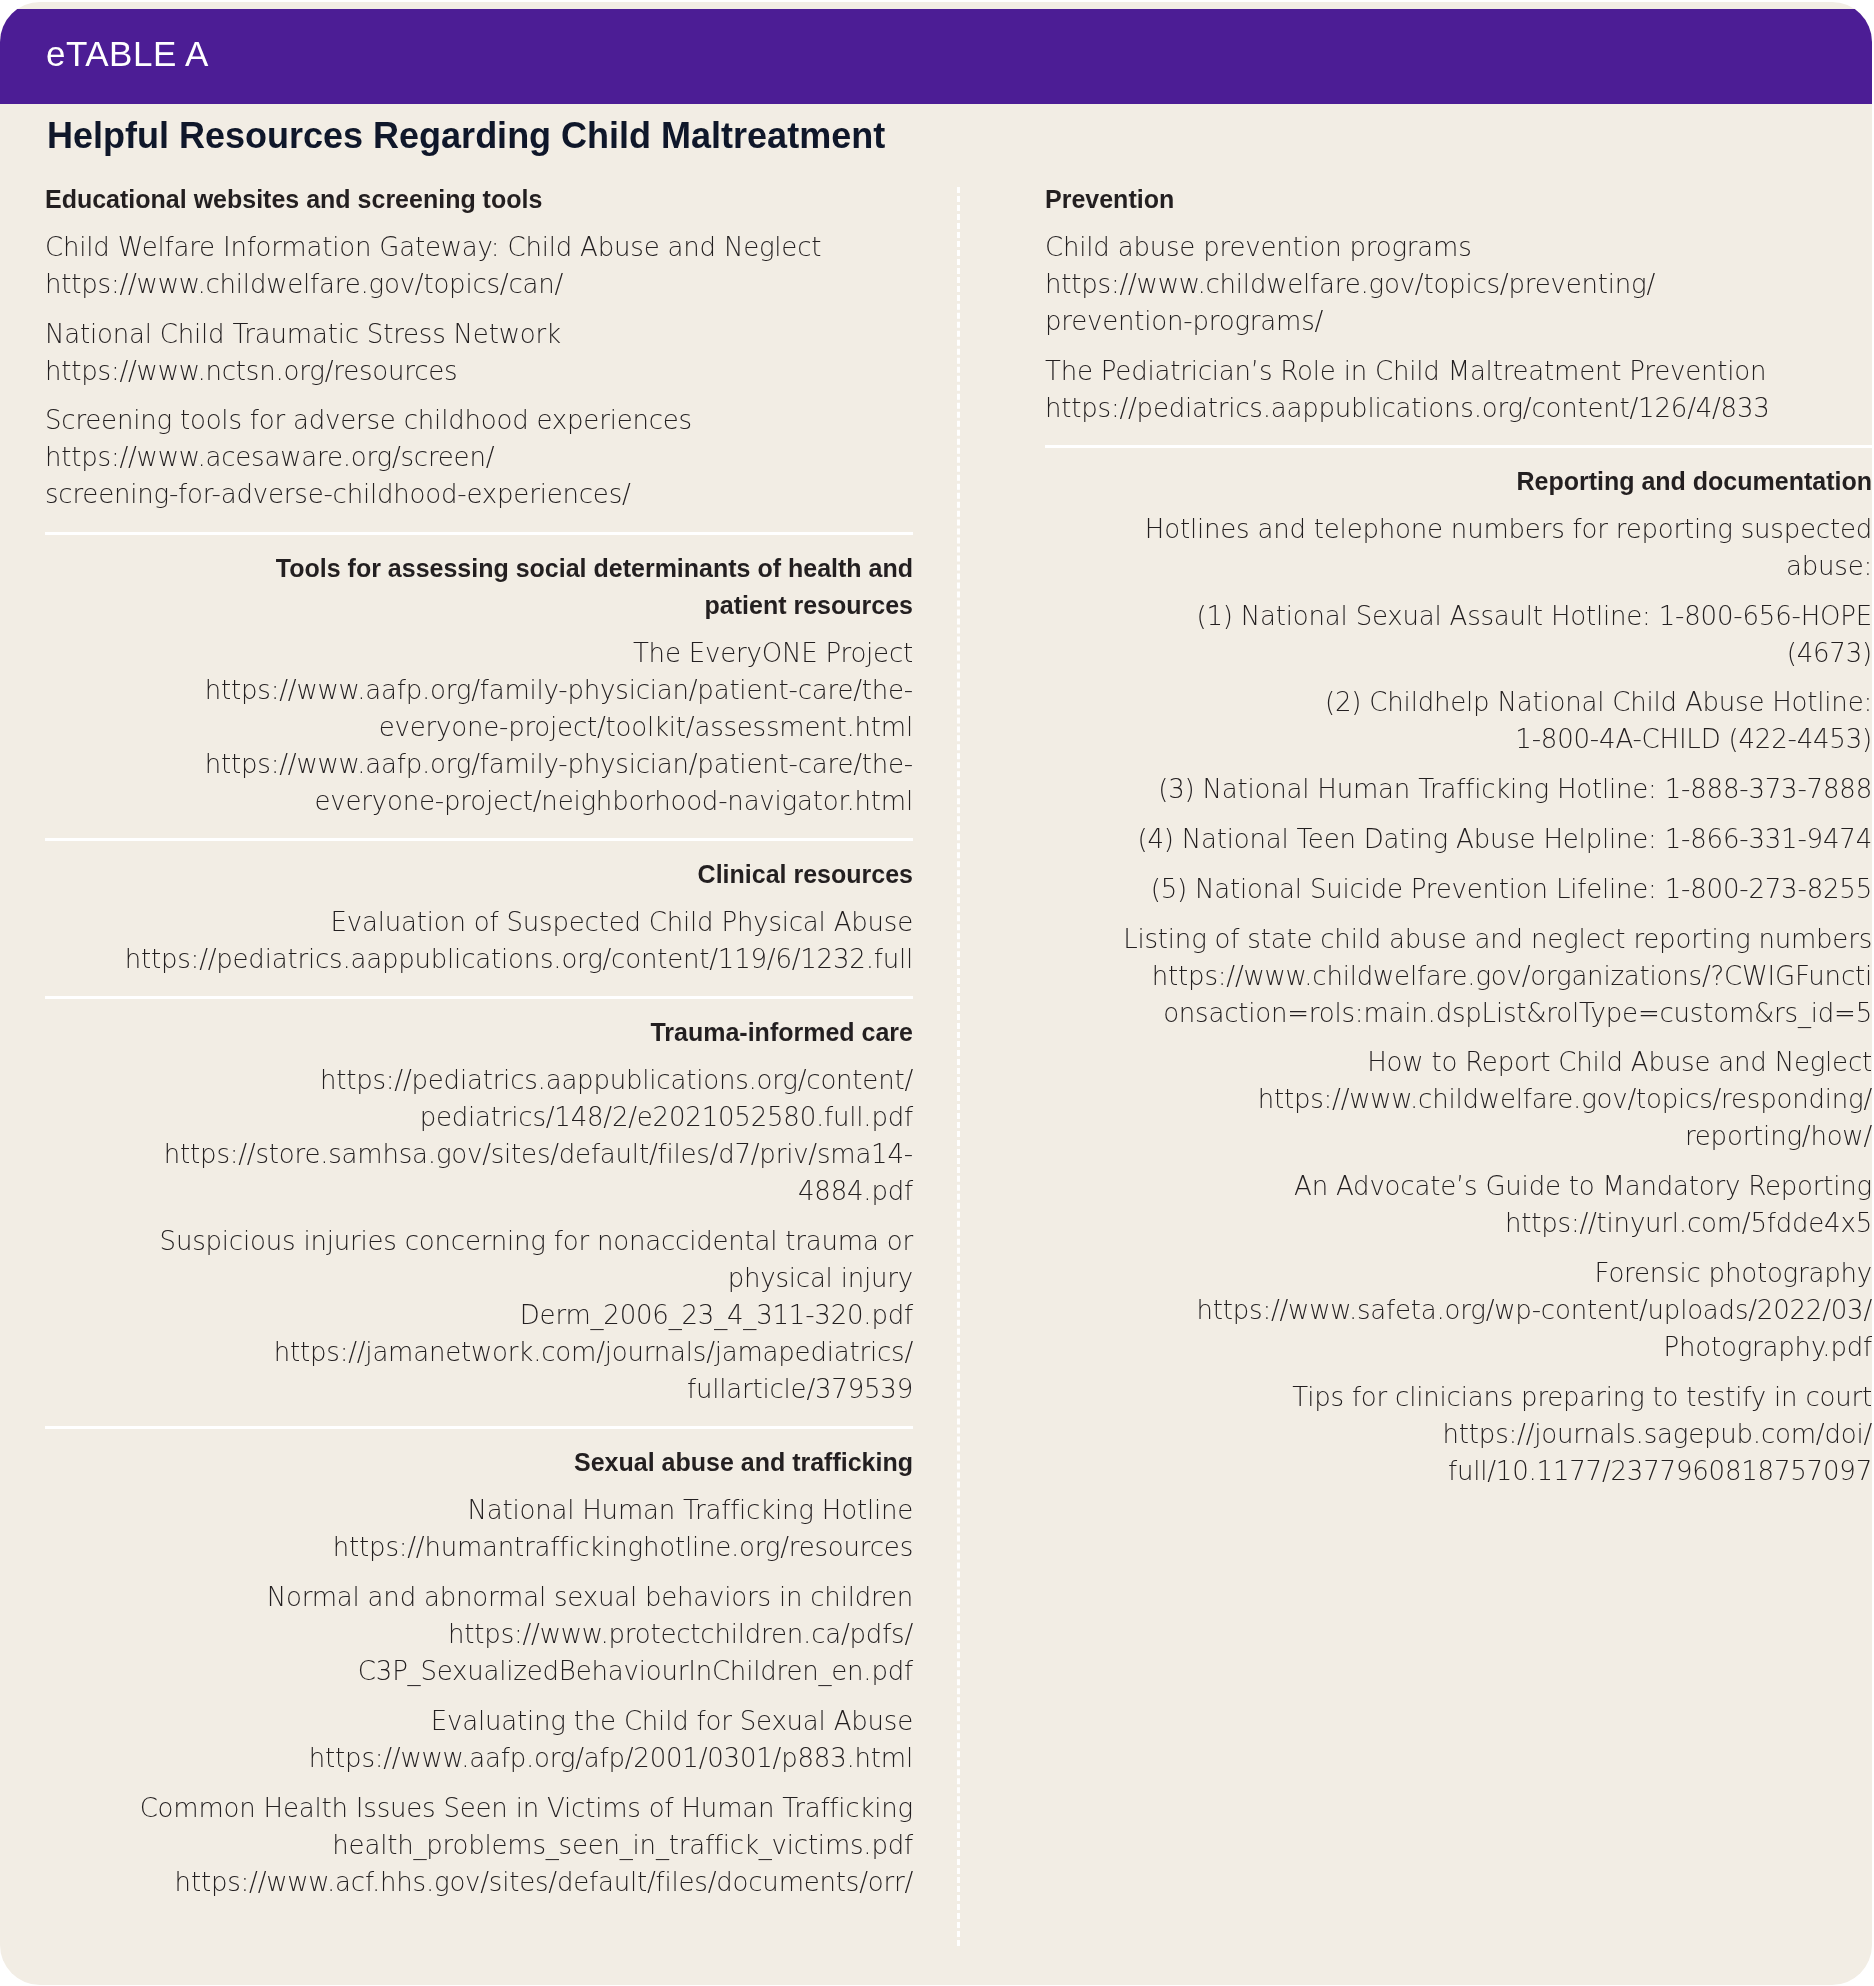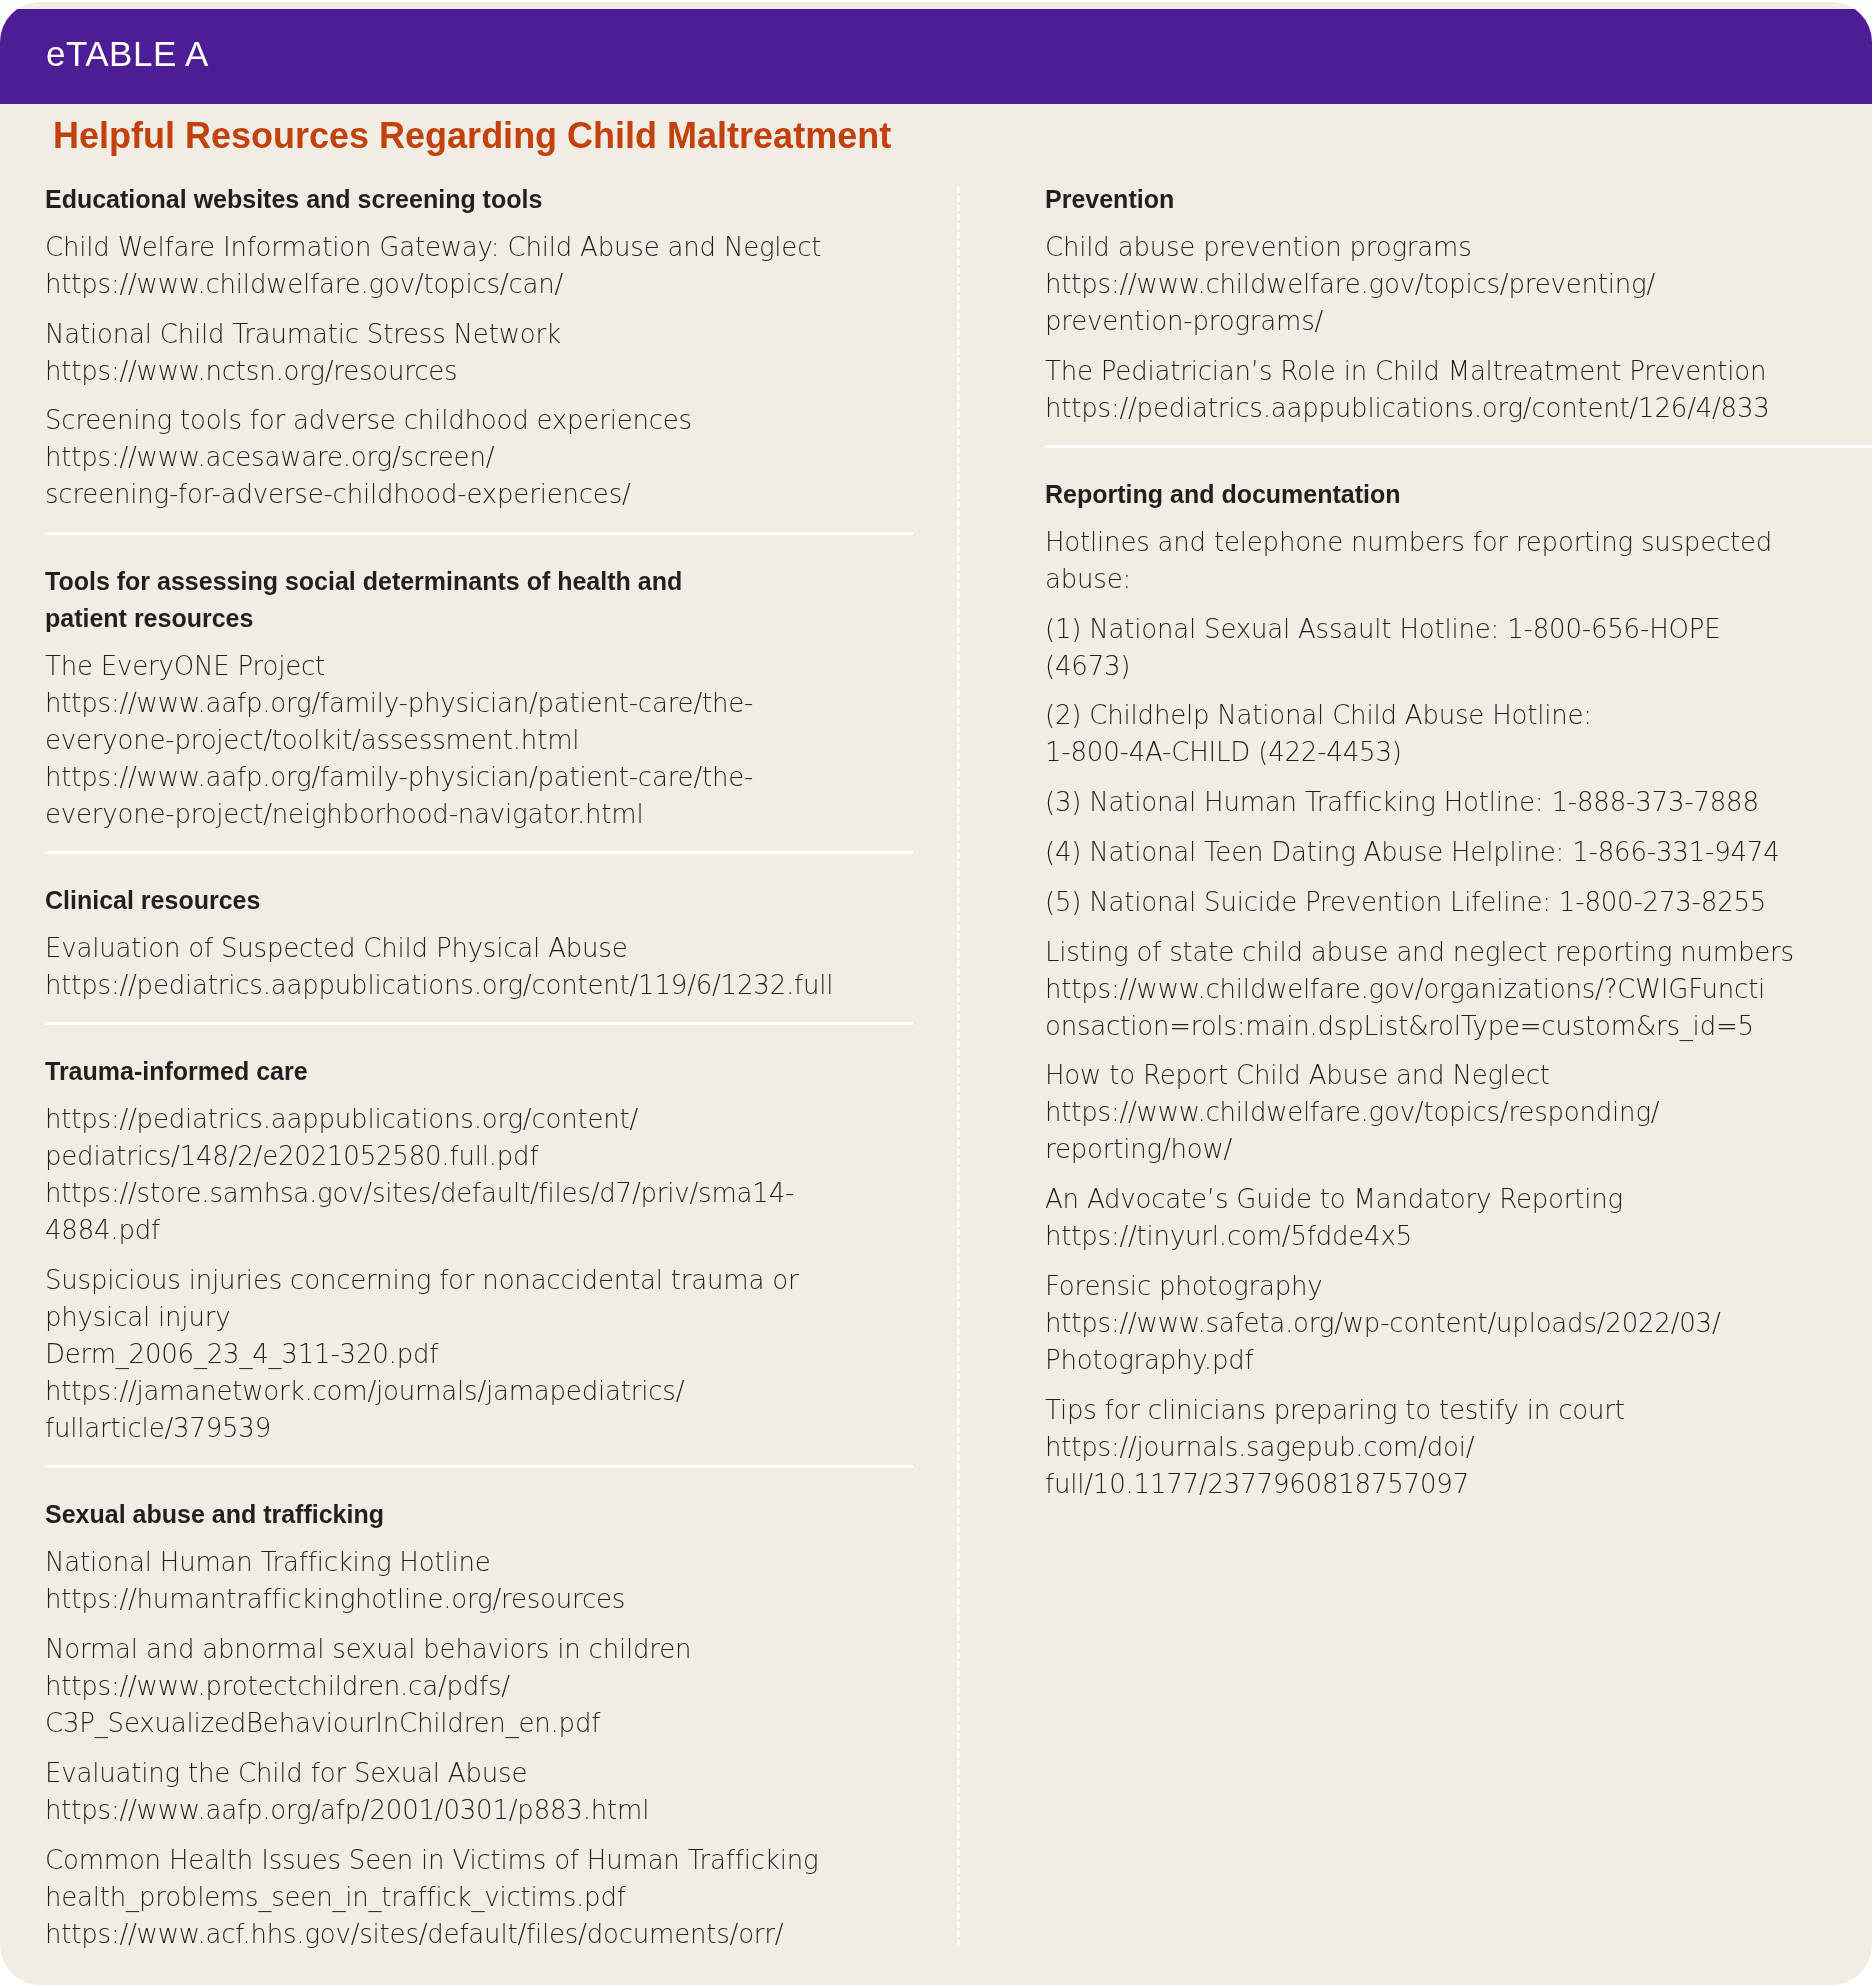--- a/index.html
+++ b/index.html
@@ -11,36 +11,36 @@
   .header-bar {
     position: absolute; left: 0; top: 7px; width: 100%; height: 95px;
     background: #4c1d95;
   }
   .header-label {
     position: absolute; left: 46px; top: 25.6px;
     font-family: "Liberation Sans", sans-serif; font-size: 35px; font-weight: normal;
     color: #ffffff; letter-spacing: 0.5px;
   }
   .title {
-    position: absolute; left: 53px; top: 113px;
+    position: absolute; left: 47px; top: 113px;
     font-family: "Liberation Sans", sans-serif; font-size: 36px; font-weight: bold;
-    color: #c2410c;
+    color: #0f172a;
   }
   .col {
     position: absolute; top: 179px;
     font-family: "DejaVu Sans", sans-serif; color: #231f20;
   }
   .col-left { left: 45px; width: 868px; }
   .col-right { left: 1045px; width: 827px; }
   .divider {
     position: absolute; left: 957px; top: 185px; height: 1759px; width: 0;
     border-left: 3.7px dashed #ffffff;
   }
   .section { padding-bottom: 5.5px; }
-  .section + .section { border-top: 3.7px solid #ffffff; padding-top: 28px; }
+  .section + .section { border-top: 3.7px solid #ffffff; padding-top: 15px; text-align: right; }
   .section-heading {
     font-family: "Liberation Sans", sans-serif; font-weight: bold;
     font-size: 25px; line-height: 37px; margin: 0 0 11px 0; color: #231f20;
   }
   .entry { margin: 0 0 12.8px 0; }
   .line {
     font-family: "DejaVu Sans", sans-serif; font-size: 26px; line-height: 37px;
     font-weight: 300; color: #231f20; white-space: nowrap; letter-spacing: -0.2px;
   }
   .link { color: #231f20; text-decoration: none; }

